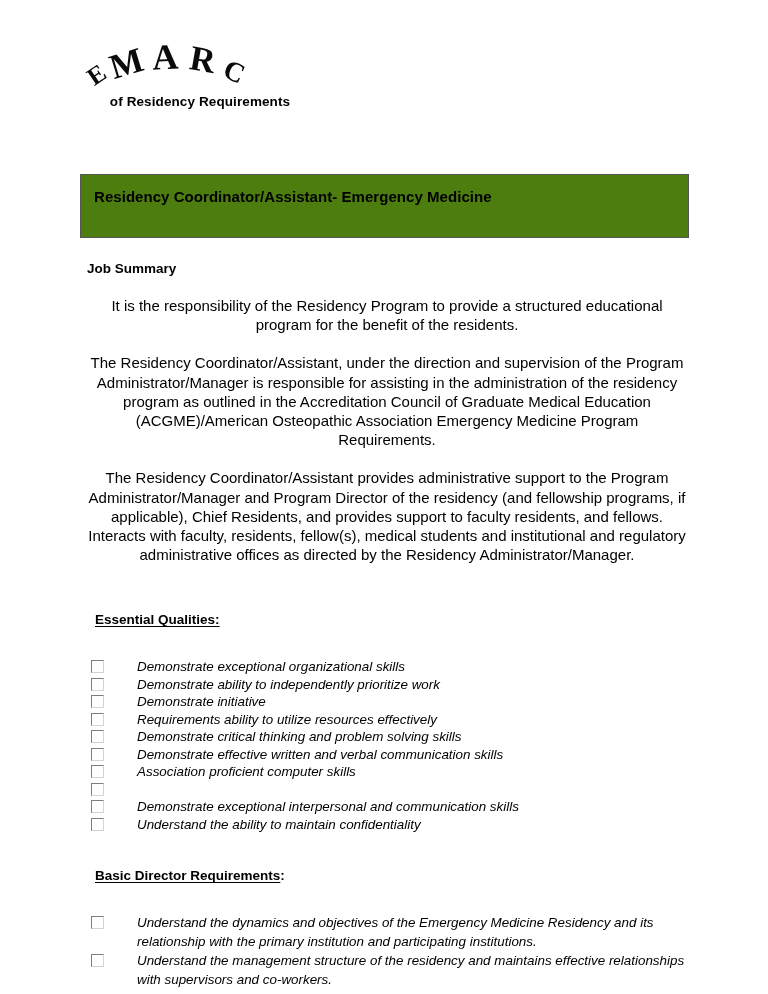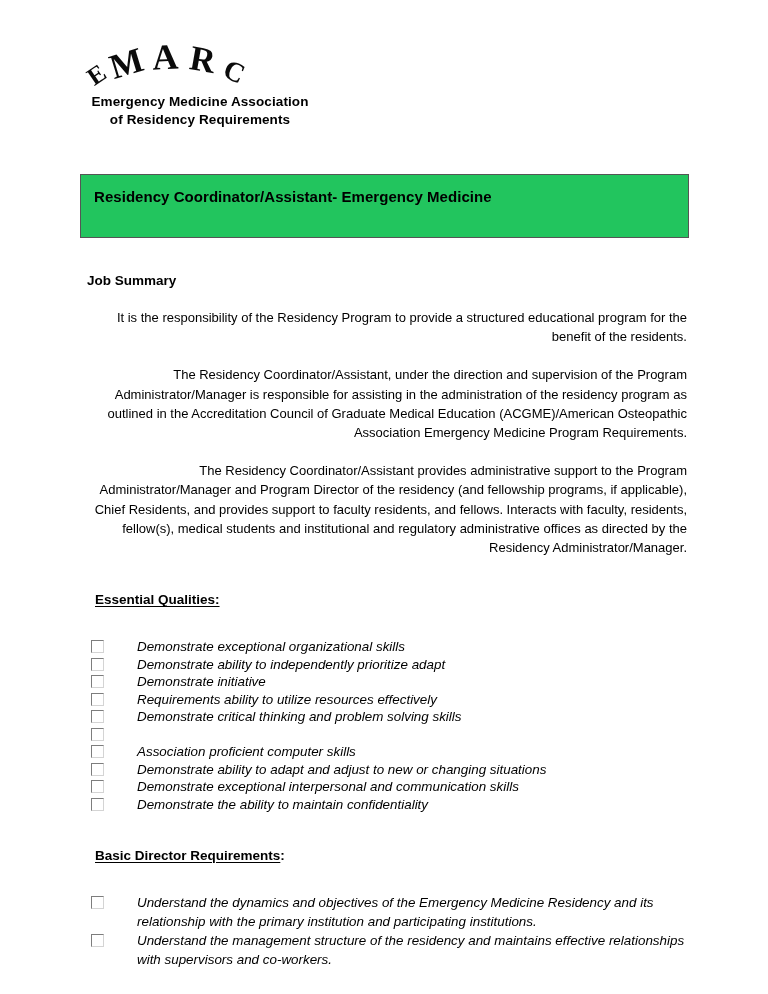--- a/index.html
+++ b/index.html
@@ -71,21 +71,21 @@
 
   
   .title-box {
     position: absolute;
     left: 80px;
     top: 174px;
     width: 609px;
     height: 64px;
     border: 1.5px solid #555555;
     box-sizing: border-box;
-    background: #22c55e;
+    background: #4d7c0f;
   }
   .title-box .title-line {
     font-size: 15px;
     font-weight: 700;
     line-height: 21px;
     letter-spacing: 0.05px;
   }
   .title-box .title-inner {
     padding: 11px 0 0 13px;
   }
@@ -94,40 +94,40 @@
   .doc-body {
     position: absolute;
     left: 87px;
     top: 260px;
     width: 600px;
   }
   .section-head {
     font-size: 13.5px;
     font-weight: 700;
     line-height: 17px;
-    margin: 12px 0 19px 0;
+    margin: 0 0 19px 0;
   }
   .section-head-underline {
     font-size: 13.5px;
     font-weight: 700;
     line-height: 17px;
     margin: 8px;
   }
   .section-head-underline .u {
     text-decoration: underline;
     text-underline-offset: 2px;
   }
   p.para {
-    font-size: 13px;
+    font-size: 15px;
     line-height: 19.2px;
     margin: 0 0 19px 0;
-    text-align: right;
+    text-align: center;
   }
   p.para.last {
-    margin-bottom: 0;
+    margin-bottom: 13px;
   }
 
   
   .checklist {
     margin: 0;
     padding: 0;
     list-style: none;
     font-style: italic;
   }
   .check-item {
@@ -165,21 +165,20 @@
 
   <div class="logo-wordmark">
     <span class="l-e">E</span>
     <span class="l-m">M</span>
     <span class="l-a">A</span>
     <span class="l-r">R</span>
     <span class="l-c">C</span>
   </div>
 
   <div class="logo-subtitle">
-    <div>Emergency Medicine Association</div>
     <div>of Residency Requirements</div>
   </div>
 
 </div>
 
 <div class="title-box">
   <div class="title-inner">
     <div class="title-line">Residency Coordinator/Assistant- Emergency Medicine</div>
   </div>
 </div>
@@ -200,52 +199,52 @@
 
   <div class="block-gap-22"></div>
 
   <ul class="checklist">
     <li class="check-item">
       <span class="checkbox"></span>
       <span>Demonstrate exceptional organizational skills</span>
     </li>
     <li class="check-item">
       <span class="checkbox"></span>
-      <span>Demonstrate ability to independently prioritize adapt</span>
+      <span>Demonstrate ability to independently prioritize work</span>
     </li>
     <li class="check-item">
       <span class="checkbox"></span>
       <span>Demonstrate initiative</span>
     </li>
     <li class="check-item">
       <span class="checkbox"></span>
       <span>Requirements ability to utilize resources effectively</span>
     </li>
     <li class="check-item">
       <span class="checkbox"></span>
       <span>Demonstrate critical thinking and problem solving skills</span>
     </li>
     <li class="check-item">
       <span class="checkbox"></span>
+      <span>Demonstrate effective written and verbal communication skills</span>
     </li>
     <li class="check-item">
       <span class="checkbox"></span>
       <span>Association proficient computer skills</span>
     </li>
     <li class="check-item">
       <span class="checkbox"></span>
-      <span>Demonstrate ability to adapt and adjust to new or changing situations</span>
     </li>
     <li class="check-item">
       <span class="checkbox"></span>
       <span>Demonstrate exceptional interpersonal and communication skills</span>
     </li>
     <li class="check-item">
       <span class="checkbox"></span>
-      <span>Demonstrate the ability to maintain confidentiality</span>
+      <span>Understand the ability to maintain confidentiality</span>
     </li>
   </ul>
 
   <div class="block-gap-26"></div>
 
   <h2 class="section-head-underline">
     <span class="u">Basic Director Requirements</span><span>:</span>
   </h2>
 
   <div class="block-gap-22"></div>

